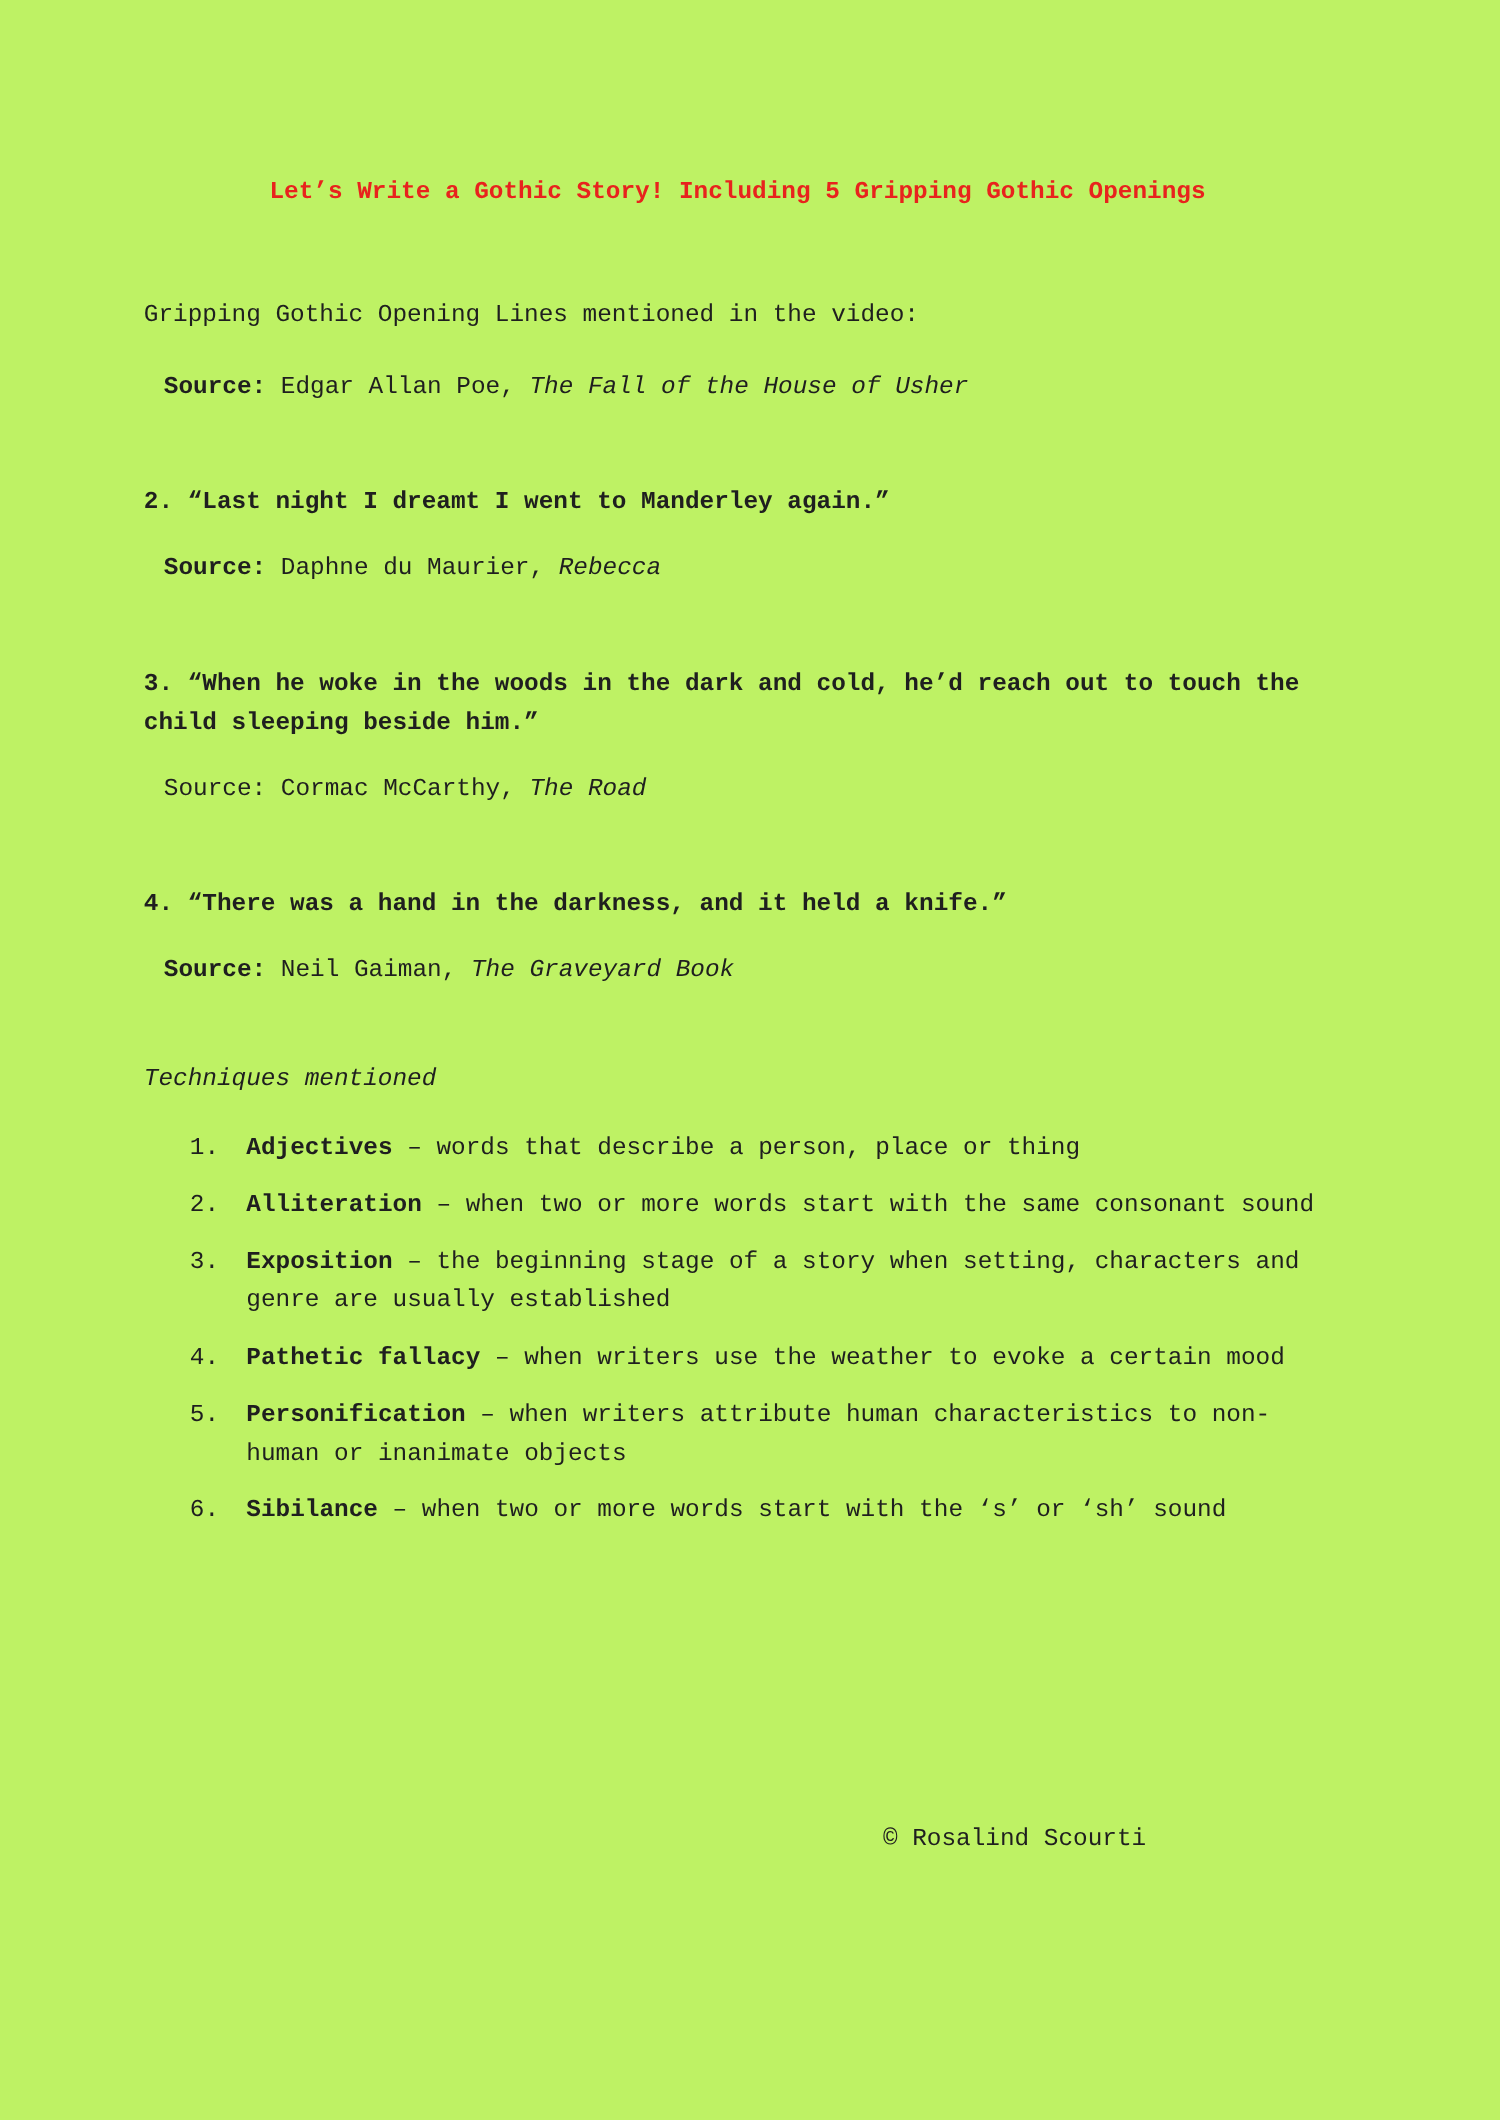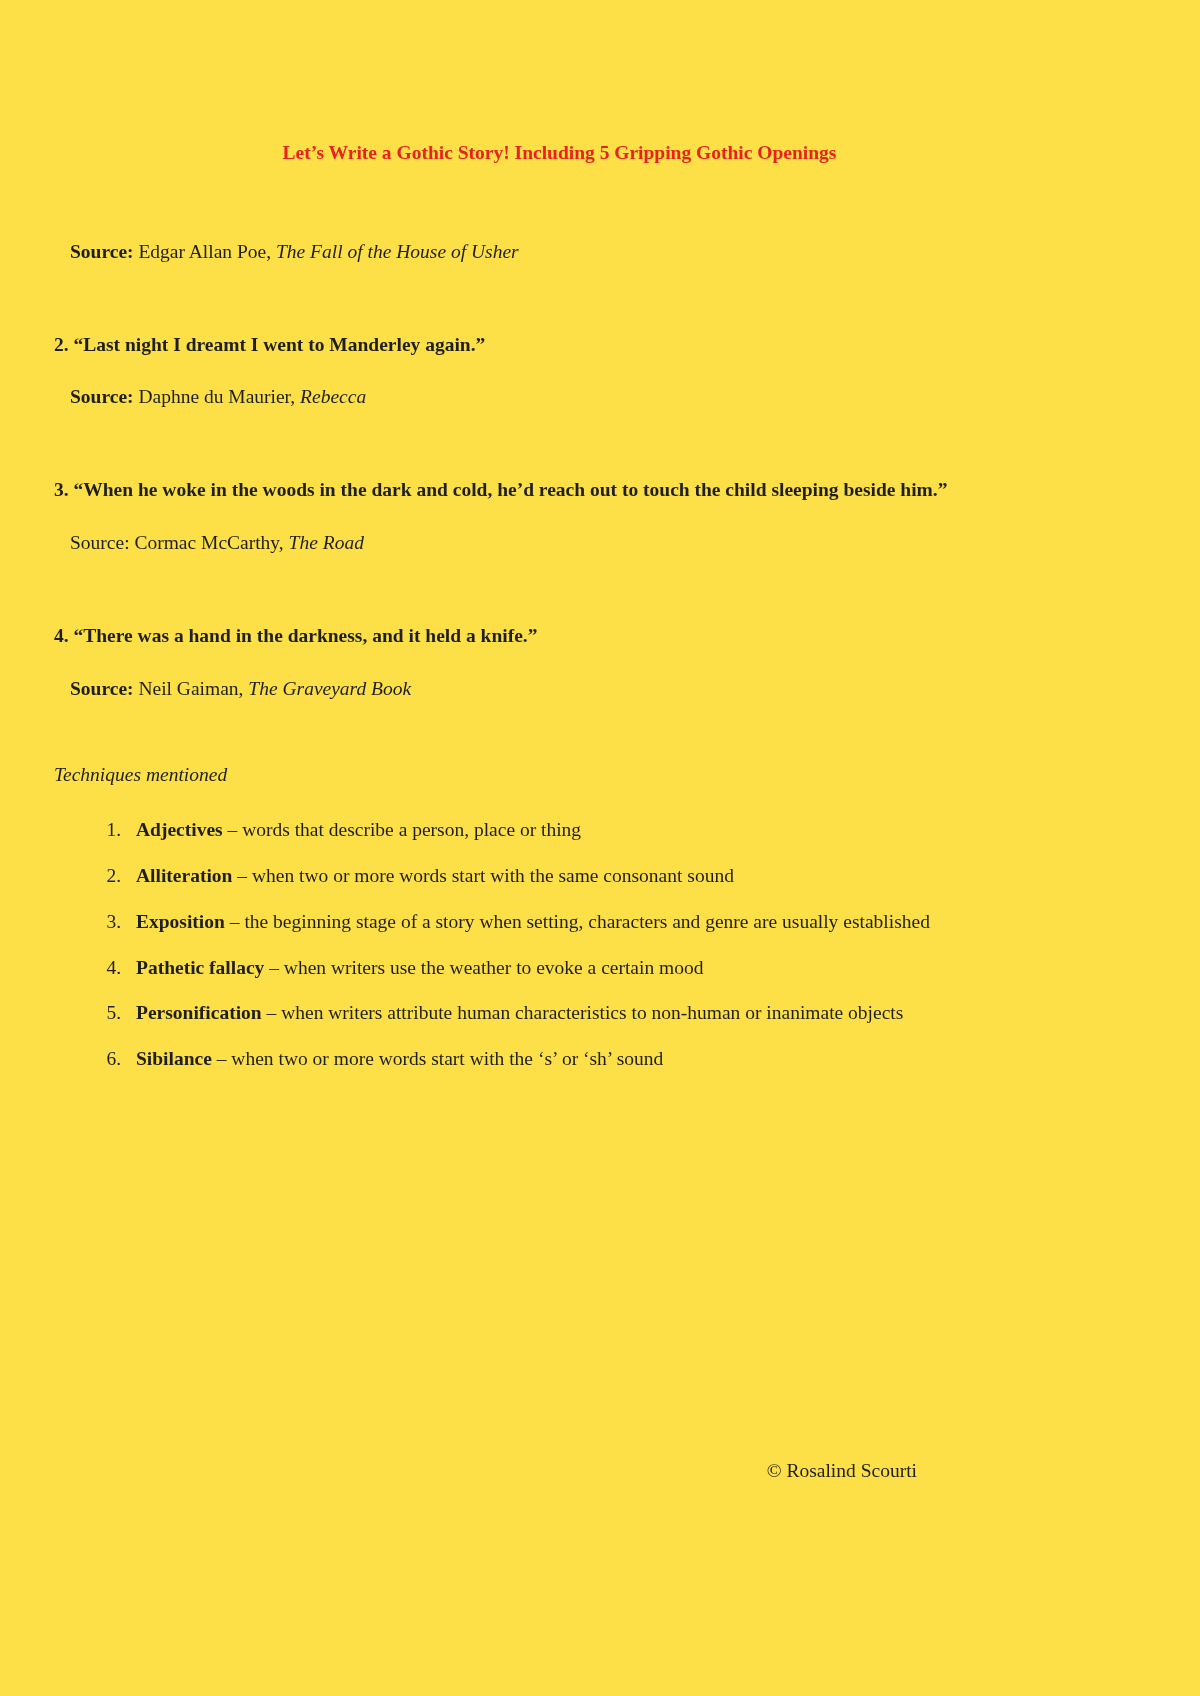--- a/index.html
+++ b/index.html
@@ -1,23 +1,23 @@
 <!DOCTYPE html>
 <html><head>
 <meta charset="utf-8">
 <style>
   html, body { margin: 0; padding: 0; background: #ffffff; }
   .page {
     position: relative;
     width: 1200px;
     height: 1696px;
     box-sizing: border-box;
-    padding: 138px 135px 0 54px;
-    background: #fde047;
-    font-family: Liberation Serif, serif;
+    padding: 138px 135px 0 115px;
+    background: #bef264;
+    font-family: Liberation Mono, monospace;
     font-size: 19.5px;
     line-height: 1.58;
     color: #1f1f1f;
   }
   .title {
     font-size: 19.5px;
     font-weight: 700;
     color: #e8231d;
     text-align: center;
     margin: 0 0 68px 0;
@@ -54,20 +54,21 @@
     white-space: nowrap;
   }
 </style>
 </head>
 <body>
 
 <div class="page">
 
   <h1 class="title">Let’s Write a Gothic Story! Including 5 Gripping Gothic Openings</h1>
 
+  <p class="intro">Gripping Gothic Opening Lines mentioned in the video:</p>
 
   <div class="opening">
     <p class="source"><strong>Source:</strong><span> Edgar Allan Poe, </span><em>The Fall of the House of Usher</em></p>
   </div>
 
   <div class="opening">
     <p class="quote">2. “Last night I dreamt I went to Manderley again.”</p>
     <p class="source"><strong>Source:</strong><span> Daphne du Maurier, </span><em>Rebecca</em></p>
   </div>
 

